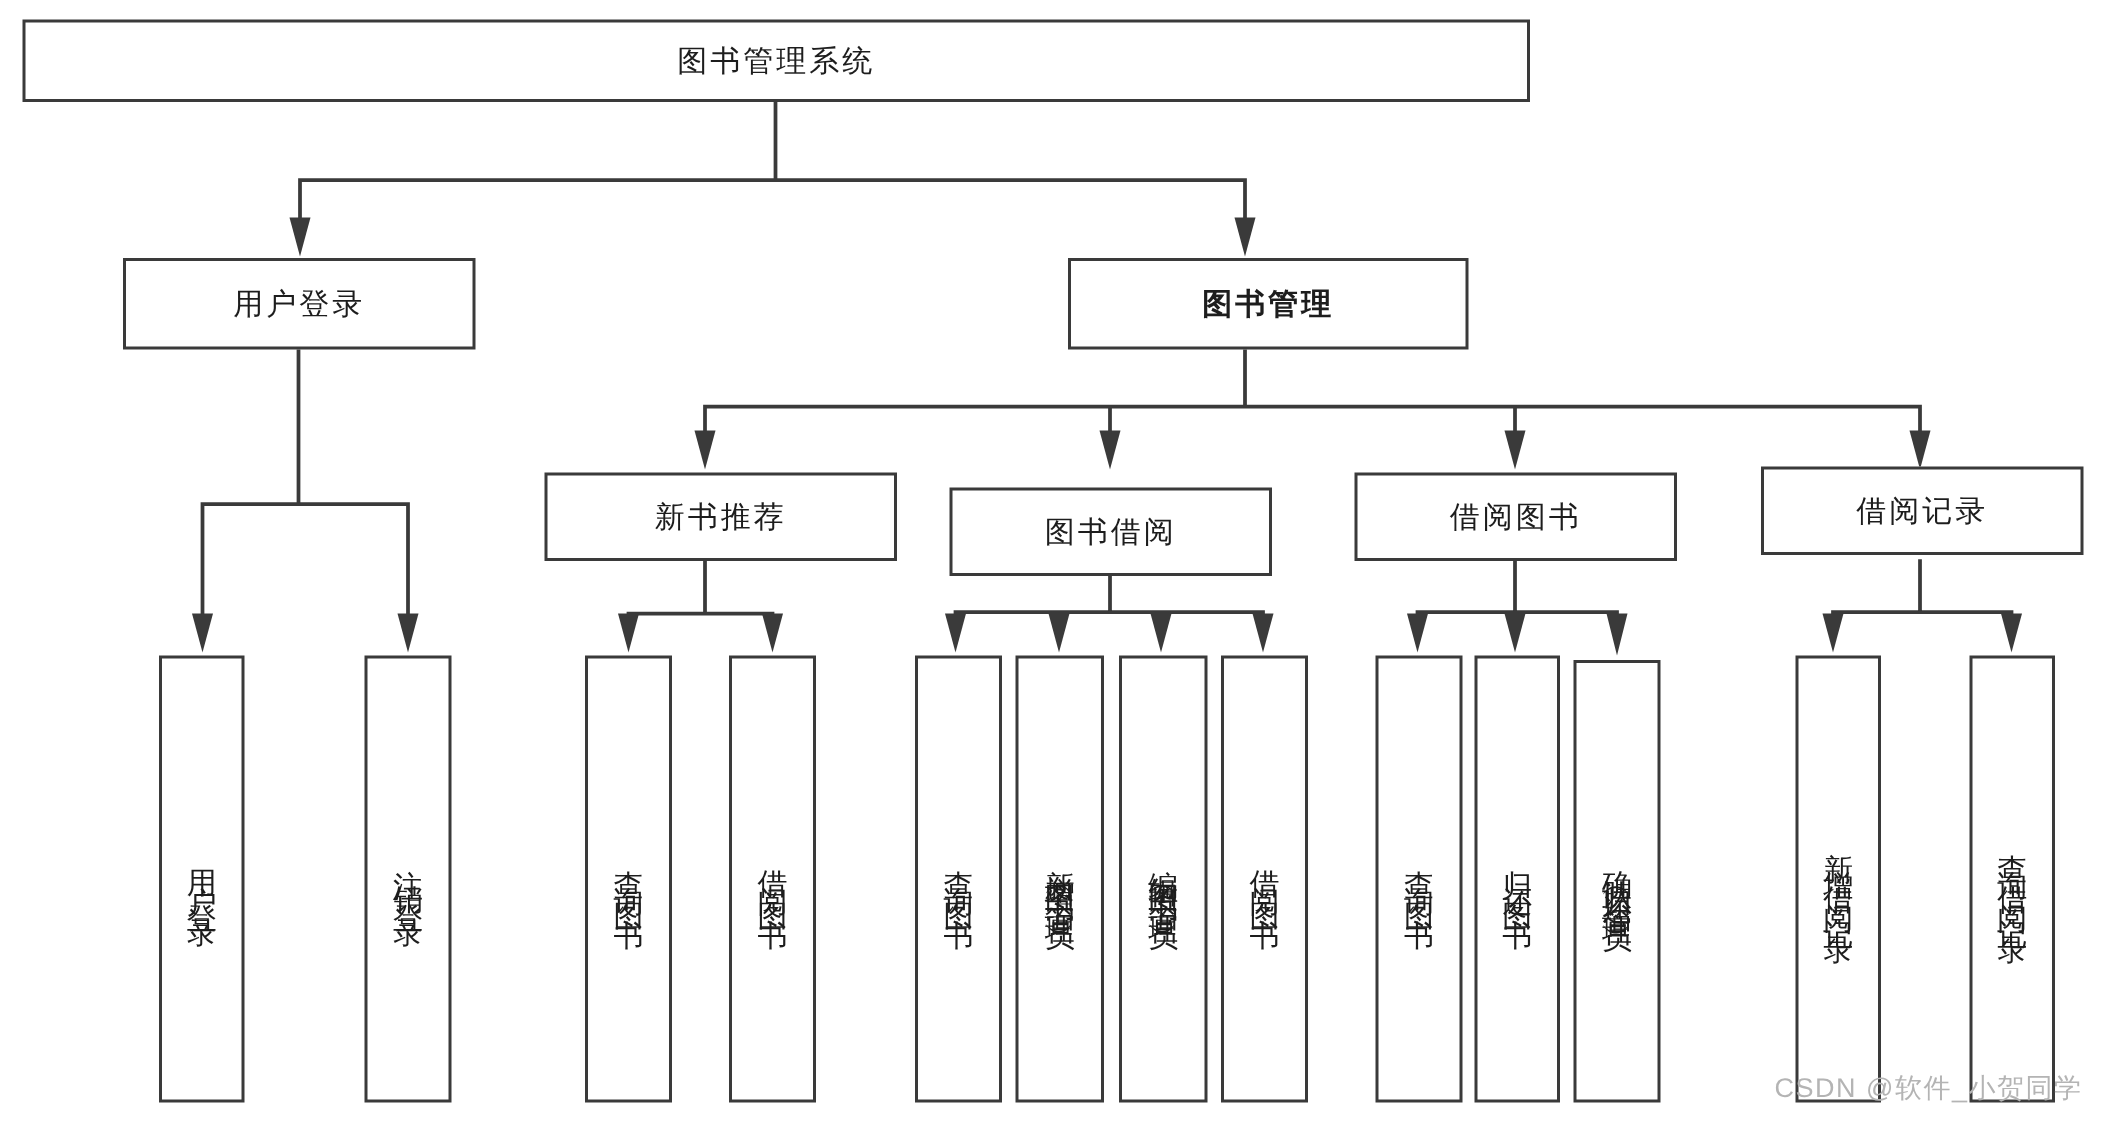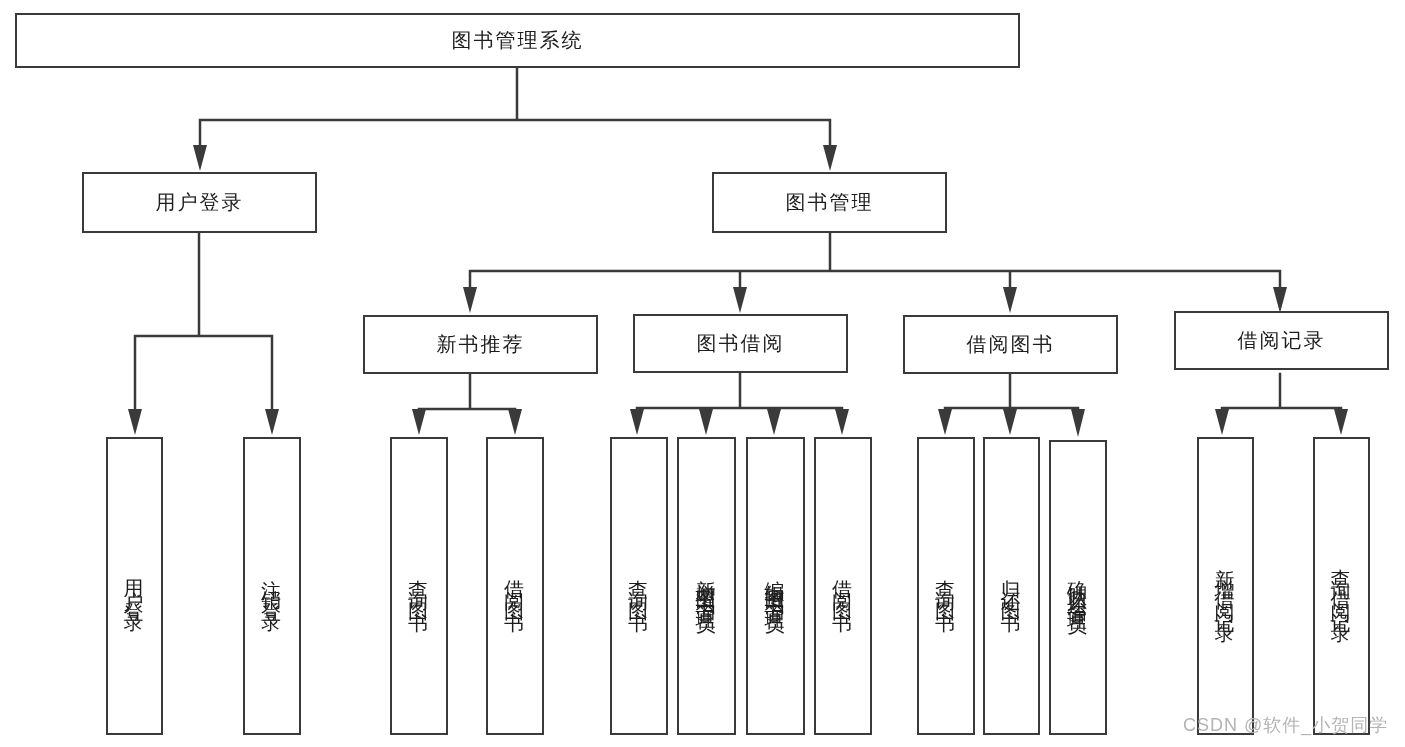--- a/index.html
+++ b/index.html
@@ -102,28 +102,28 @@
     </g>
   </svg>
 
   <div class="node" style="left:15px; top:13px; width:1005px; height:55px;">
     <span>图书管理系统</span>
   </div>
 
   <div class="node" style="left:82px; top:172px; width:235px; height:61px;">
     <span>用户登录</span>
   </div>
-  <div class="node" style="left:712px; top:172px; width:235px; height:61px;">
+  <div class="node" style="left:712px; top:172px; width:267px; height:61px;font-weight:bold;">
     <span>图书管理</span>
   </div>
 
   <div class="node" style="left:363px; top:315px; width:235px; height:59px;">
     <span>新书推荐</span>
   </div>
-  <div class="node" style="left:633px; top:314px; width:215px; height:59px;">
+  <div class="node" style="left:633px; top:325px; width:215px; height:59px;">
     <span>图书借阅</span>
   </div>
   <div class="node" style="left:903px; top:315px; width:215px; height:59px;">
     <span>借阅图书</span>
   </div>
   <div class="node" style="left:1174px; top:311px; width:215px; height:59px;">
     <span>借阅记录</span>
   </div>
 
   <div class="vnode" style="left:106px; top:437px; width:57px; height:298px;">

